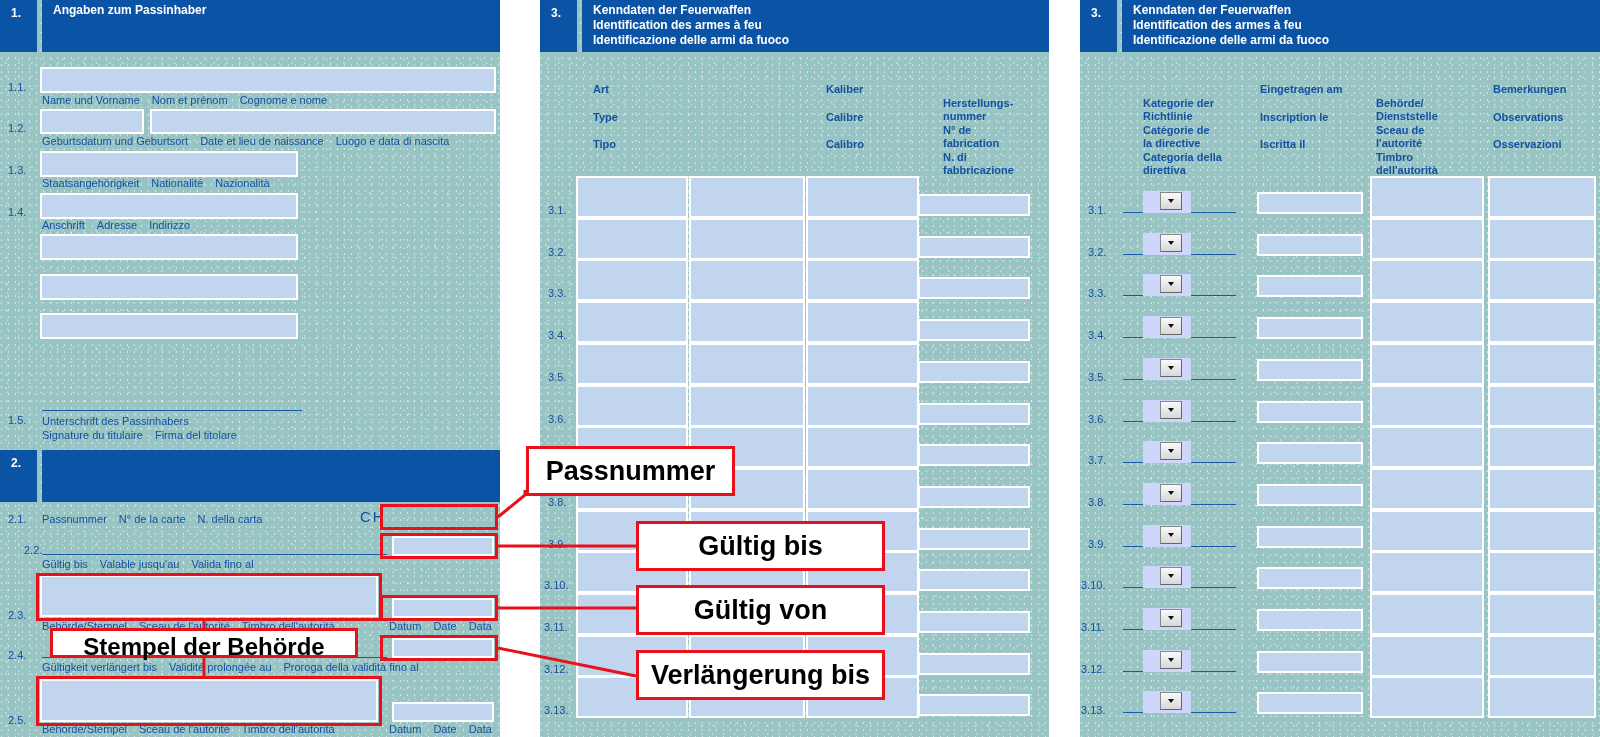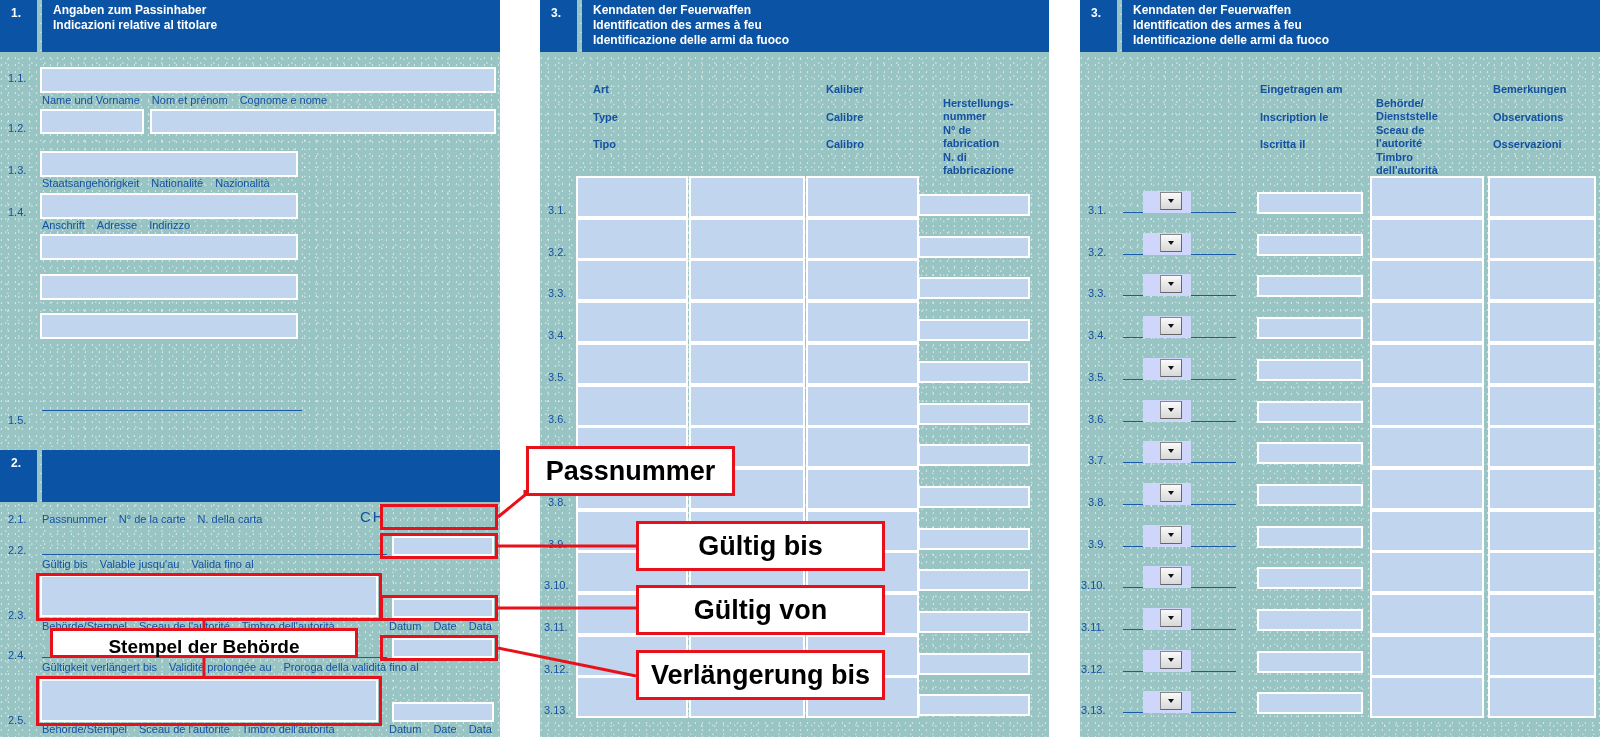--- a/index.html
+++ b/index.html
@@ -47,67 +47,73 @@
 </style>
 </head>
 <body>
 
 <div id="p1" class="panel speckle">
 
   <div class="hdr" style="top:0">
     <div class="num">1.</div>
     <div class="txt">
       <div>Angaben zum Passinhaber</div>
-      <div>Indicazioni relative al titolare</div>
-    </div>
-  </div>
-
-  <div class="rownum" style="left:8px;top:72px">1.1.</div>
+    </div>
+  </div>
+
+  <div class="rownum" style="left:8px;top:81px">1.1.</div>
   <div class="field" style="left:40px;top:67px;width:456px;height:26px"></div>
   <div class="lbl" style="left:42px;top:94px">
     <span>Name und Vorname</span><span>Nom et prénom</span><span>Cognome e nome</span>
   </div>
 
   <div class="rownum" style="left:8px;top:122px">1.2.</div>
   <div class="field" style="left:40px;top:109px;width:104px;height:25px"></div>
   <div class="field" style="left:150px;top:109px;width:346px;height:25px"></div>
+  <div class="lbl" style="left:42px;top:135px">
+    <span>Geburtsdatum und Geburtsort</span><span>Date et lieu de naissance</span><span>Luogo e data di nascita</span>
+  </div>
 
   <div class="rownum" style="left:8px;top:164px">1.3.</div>
   <div class="field" style="left:40px;top:151px;width:258px;height:26px"></div>
   <div class="lbl" style="left:42px;top:177px">
     <span>Staatsangehörigkeit</span><span>Nationalité</span><span>Nazionalità</span>
   </div>
 
   <div class="rownum" style="left:8px;top:206px">1.4.</div>
   <div class="field" style="left:40px;top:193px;width:258px;height:26px"></div>
   <div class="lbl" style="left:42px;top:219px">
     <span>Anschrift</span><span>Adresse</span><span>Indirizzo</span>
   </div>
   <div class="field" style="left:40px;top:234px;width:258px;height:26px"></div>
   <div class="field" style="left:40px;top:274px;width:258px;height:26px"></div>
   <div class="field" style="left:40px;top:313px;width:258px;height:26px"></div>
 
 
   <div class="rule" style="left:42px;top:410px;width:260px"></div>
   <div class="rownum" style="left:8px;top:414px">1.5.</div>
+  <div class="lbl" style="left:42px;top:414px;line-height:14px">
+    <div>Unterschrift des Passinhabers</div>
+    <div><span>Signature du titulaire</span><span>Firma del titolare</span></div>
+  </div>
 
   <div class="hdr" style="top:450px">
     <div class="num">2.</div>
     <div class="txt">
     </div>
   </div>
 
   <div class="rownum" style="left:8px;top:513px">2.1.</div>
   <div class="lbl" style="left:42px;top:513px">
     <span>Passnummer</span><span>N° de la carte</span><span>N. della carta</span>
   </div>
   <div class="ch" style="left:360px;top:508px">CH</div>
   <div style="position:absolute;left:392px;top:506px;width:102px;height:20px"></div>
 
-  <div class="rownum" style="left:8px;top:544px">2.2.</div>
+  <div class="rownum" style="left:24px;top:544px">2.2.</div>
   <div class="rule" style="left:42px;top:554px;width:345px"></div>
   <div class="field" style="left:392px;top:536px;width:102px;height:20px"></div>
   <div class="lbl" style="left:42px;top:558px">
     <span>Gültig bis</span><span>Valable jusqu'au</span><span>Valida fino al</span>
   </div>
 
   <div class="rownum" style="left:8px;top:609px">2.3.</div>
   <div class="field" style="left:40px;top:575px;width:338px;height:42px"></div>
   <div class="field" style="left:392px;top:598px;width:102px;height:20px"></div>
   <div class="lbl" style="left:42px;top:620px">
@@ -234,20 +240,26 @@
 <div id="p3" class="panel speckle">
   <div class="hdr" style="top:0">
     <div class="num">3.</div>
     <div class="txt">
       <div>Kenndaten der Feuerwaffen</div>
       <div>Identification des armes à feu</div>
       <div>Identificazione delle armi da fuoco</div>
     </div>
   </div>
 
+  <div class="colhdr" style="left:63px;top:83px;white-space:pre-line">
+    <div>Kategorie der
+Richtlinie</div><div>Catégorie de
+la directive</div><div>Categoria della
+direttiva</div>
+  </div>
   <div class="colhdr" style="left:180px;top:83px">
     <div>Eingetragen am</div>
       <div style="margin-top:14px">Inscription le</div>
       <div style="margin-top:14px">Iscritta il</div>
   </div>
   <div class="colhdr" style="left:296px;top:83px;white-space:pre-line">
     <div>Behörde/
 Dienststelle</div><div>Sceau de
 l'autorité</div><div>Timbro
 dell'autorità</div>
@@ -391,13 +403,13 @@
   <line x1="498" y1="546" x2="636" y2="546" stroke="#e8101a" stroke-width="3"></line>
   <line x1="498" y1="608" x2="636" y2="608" stroke="#e8101a" stroke-width="3"></line>
   <line x1="498" y1="648" x2="636" y2="676" stroke="#e8101a" stroke-width="3"></line>
   <line x1="204" y1="621" x2="204" y2="676" stroke="#e8101a" stroke-width="3"></line>
 </svg>
 
 <div class="anno" style="left:526px;top:446px;width:209px;height:50px;line-height:44px">Passnummer</div>
 <div class="anno" style="left:636px;top:521px;width:249px;height:50px;line-height:44px">Gültig bis</div>
 <div class="anno" style="left:636px;top:585px;width:249px;height:50px;line-height:44px">Gültig von</div>
 <div class="anno" style="left:636px;top:650px;width:249px;height:50px;line-height:44px">Verlängerung bis</div>
-<div class="anno" style="left:50px;top:628px;width:308px;height:30px;line-height:32px;font-size:19px">Stempel der Behörde</div>
+<div class="anno" style="left:50px;top:628px;width:308px;height:30px;line-height:32px;font-size:24px">Stempel der Behörde</div>
 
 </body></html>

